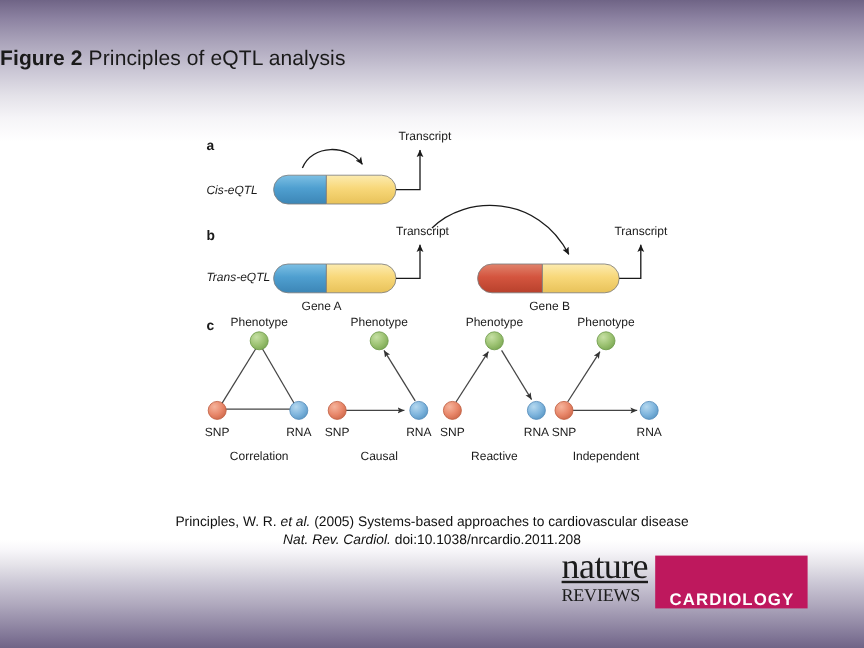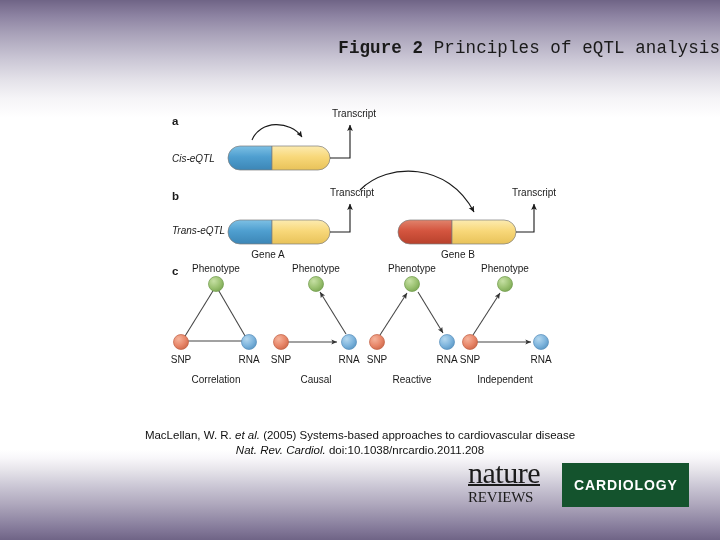--- a/index.html
+++ b/index.html
@@ -20,22 +20,22 @@
   }
   .band-bottom{
     bottom:0;height:90px;
     background:linear-gradient(to top,
       #6f6486 0px, #7e7394 8px, #938aa6 20px,
       #afa8bd 36px, #cbc7d5 54px, #e6e4ea 70px,
       #f8f7fa 82px, #ffffff 90px);
   }
   
   .title{
-    position:absolute;left:0;top:38px;width:720px;text-align:right;
-    font-size:17.5px;color:#1a1a1a;letter-spacing:.1px;z-index:5;font-family:Liberation Mono, monospace;
+    position:absolute;left:0;top:38px;width:720px;text-align:left;
+    font-size:17.5px;color:#1a1a1a;letter-spacing:.1px;z-index:5;
   }
   .title b{font-weight:bold;}
   .title span.rest{font-weight:normal;}
   
   .figure{position:absolute;left:160px;top:100px;width:400px;height:290px;z-index:4;}
   .figure svg{display:block;}
   
   .citation{
     position:absolute;left:0;top:428px;width:720px;text-align:center;
     font-size:11.5px;color:#111;line-height:15px;z-index:6;
@@ -53,22 +53,22 @@
     padding-right:3px;
   }
   .logo-nature{
     font-size:30px;line-height:21px;letter-spacing:-0.5px;
     border-bottom:2px solid #1b1b1b;padding-bottom:1px;
   }
   .logo-reviews{
     font-size:15px;line-height:21px;letter-spacing:-0.2px;padding-top:1px;
   }
   .logo-box{
-    background:#14532d;display:flex;align-items:center;
-    padding:0 11px 0 12px;margin-left:19px;
+    background:#be185d;display:flex;align-items:flex-end;
+    padding:0 11px 0 12px;margin-left:3px;
   }
   .logo-box span{
     color:#ffffff;font-family:"Liberation Sans", sans-serif;
     font-weight:bold;font-size:14px;letter-spacing:.9px;
   }
 </style>
 </head>
 <body>
 
 <div class="band band-top"></div>
@@ -200,21 +200,21 @@
     <circle cx="381" cy="242" r="7.5" fill="url(#nBlue)" stroke="#558cba" stroke-width="0.7"></circle>
     <text x="345" y="172" font-family="Liberation Sans, sans-serif" font-size="10" fill="#1a1a1a" text-anchor="middle">Phenotype</text>
     <text x="310" y="263" font-family="Liberation Sans, sans-serif" font-size="10" fill="#1a1a1a" text-anchor="middle">SNP</text>
     <text x="381" y="263" font-family="Liberation Sans, sans-serif" font-size="10" fill="#1a1a1a" text-anchor="middle">RNA</text>
     <text x="345" y="283" font-family="Liberation Sans, sans-serif" font-size="10" fill="#1a1a1a" text-anchor="middle">Independent</text>
   </g>
 </svg>
 </div>
 
 <div class="citation">
-  <span><span>MacLellan, W. R. </span><i>et al.</i><span> (2005) Systems-based approaches to cardiovascular disease</span></span>
+  <span><span>Principles, W. R. </span><i>et al.</i><span> (2005) Systems-based approaches to cardiovascular disease</span></span>
   <span class="cite-line2"><i>Nat. Rev. Cardiol.</i><span> doi:10.1038/nrcardio.2011.208</span></span>
 </div>
 
 <div class="logo">
   <div class="logo-word">
     <div class="logo-nature">nature</div>
     <div class="logo-reviews">REVIEWS</div>
   </div>
   <div class="logo-box">
     <span>CARDIOLOGY</span>

